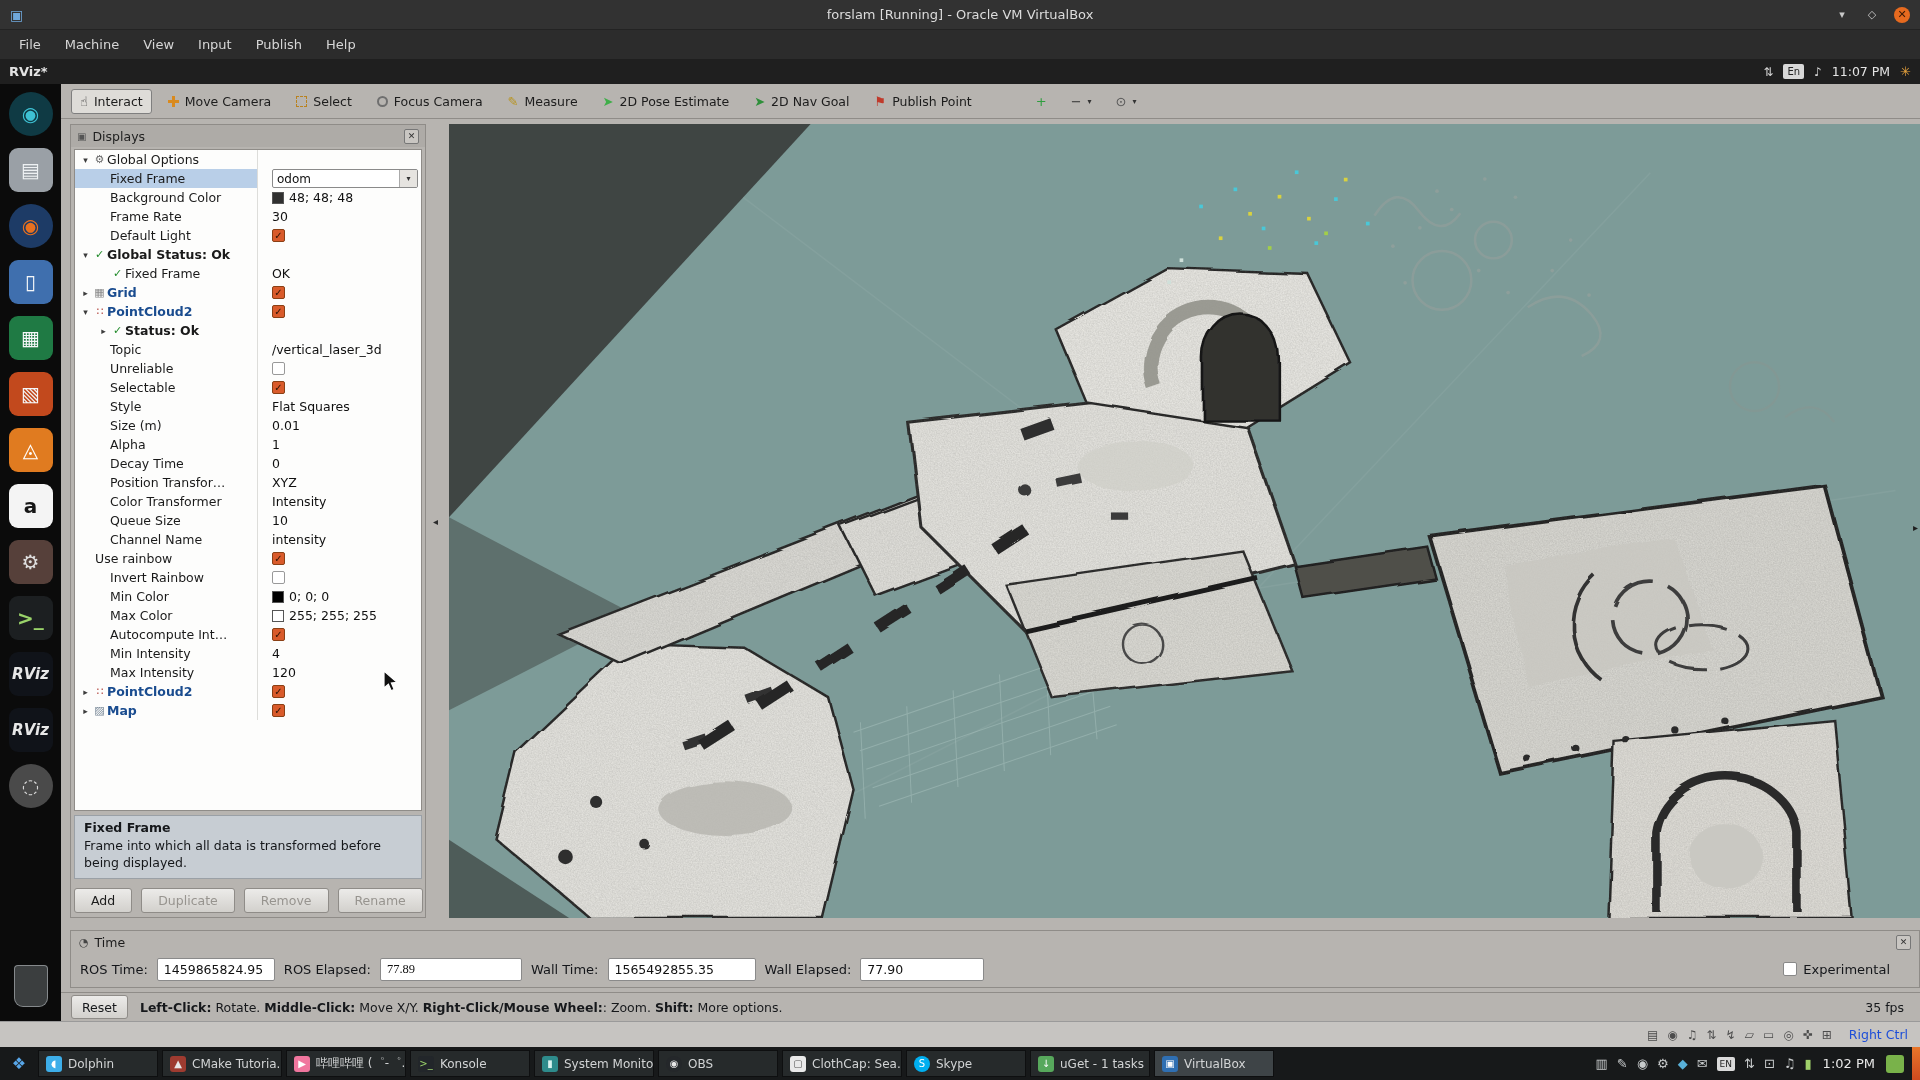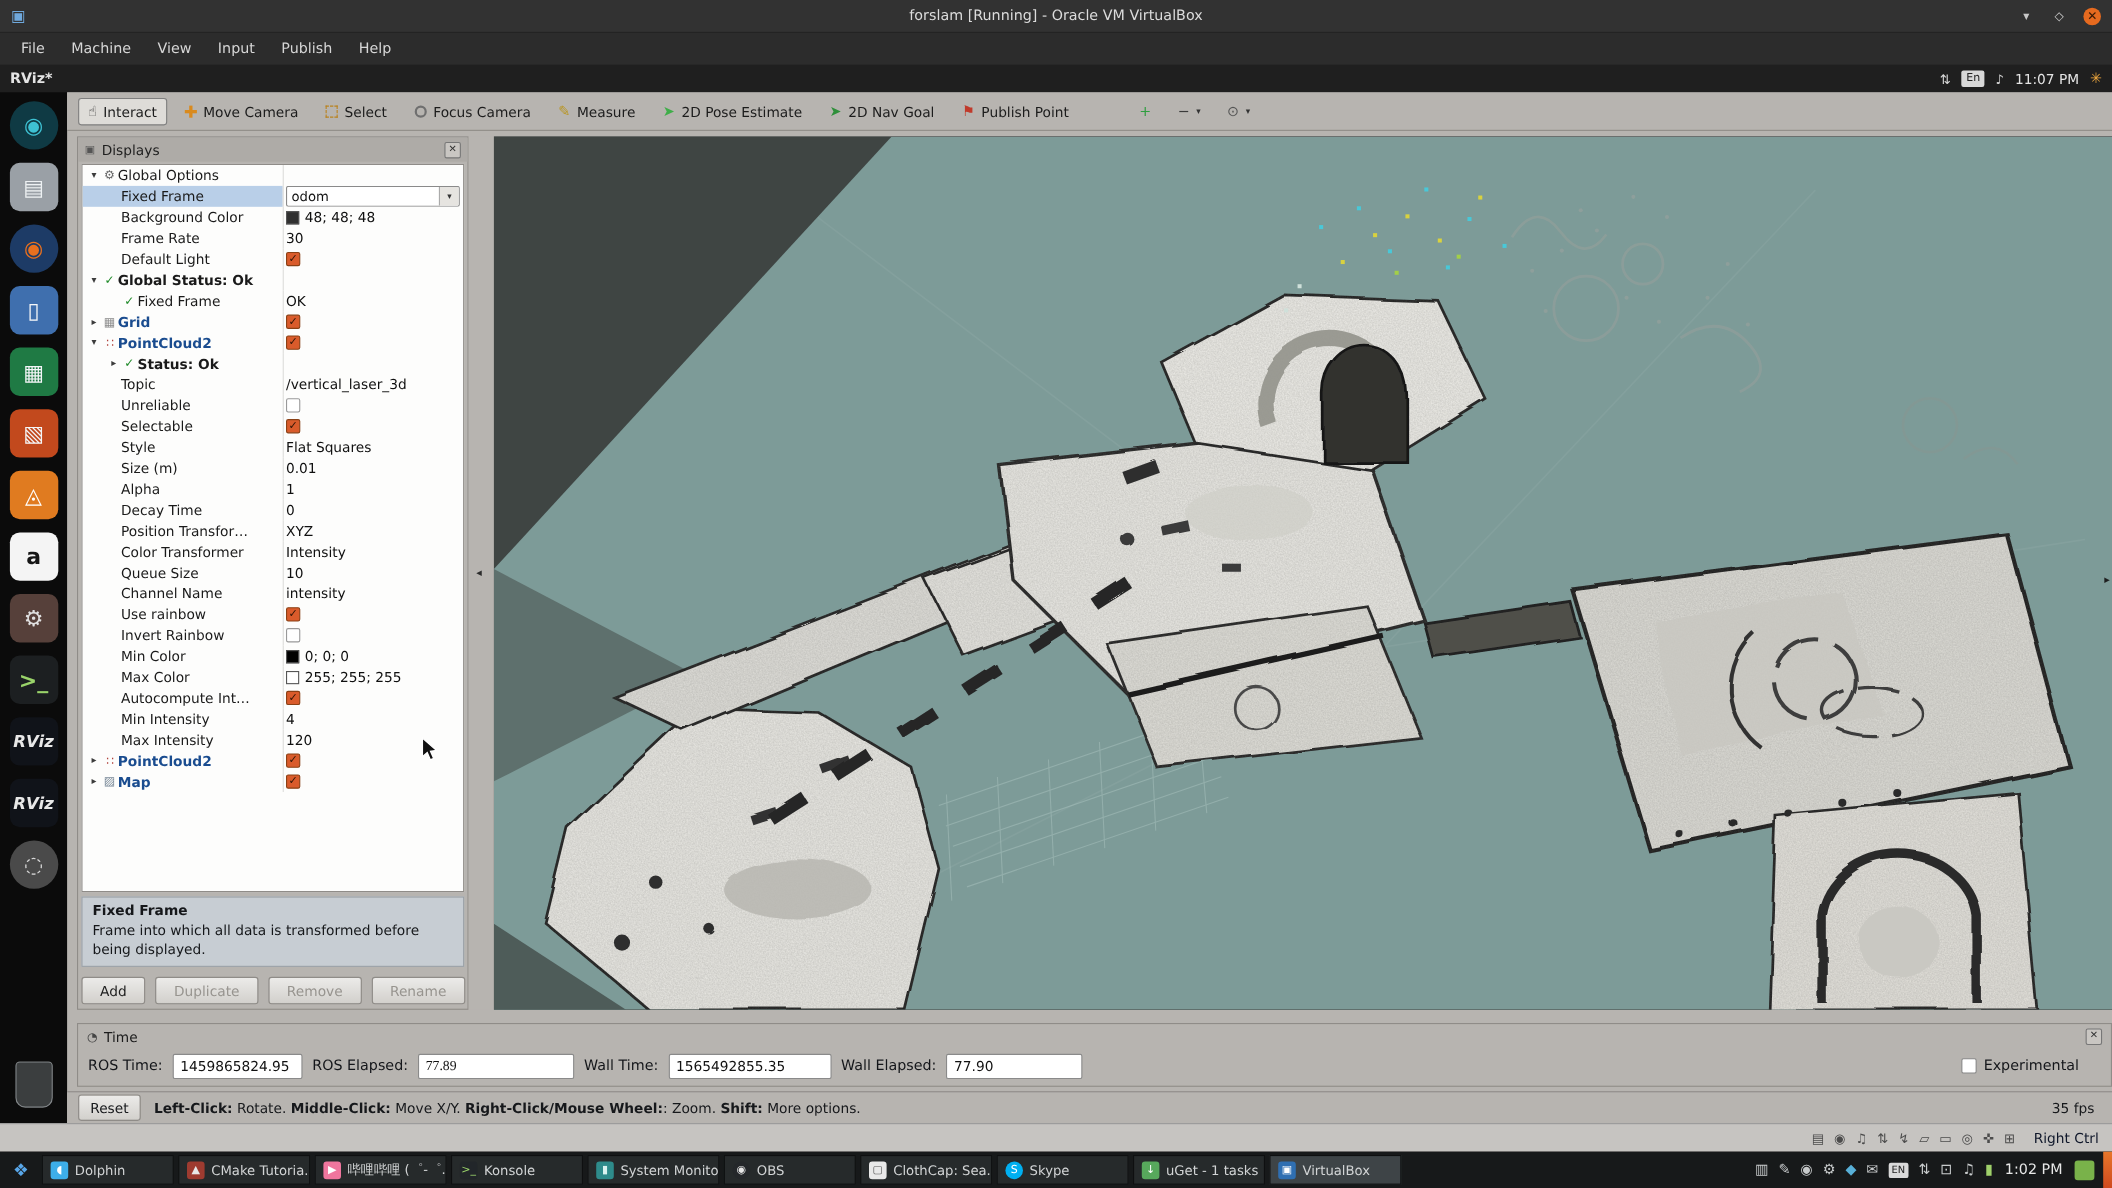--- a/index.html
+++ b/index.html
@@ -62,21 +62,21 @@
   .displays-panel{position:absolute;left:9px;top:40px;width:356px;height:794px;background:var(--chrome);
     border:1px solid #8f8c88;box-sizing:border-box;}
   .dp-header{height:22px;display:flex;align-items:center;gap:6px;padding:0 6px;font-size:12.5px;color:#1e1e1e;background:#aeaba7;}
   .dp-header-icon{font-size:10px;color:#555;}
   .dp-close{margin-left:auto;width:15px;height:15px;border:1px solid #777;background:#c9c6c2;font-size:9px;
     line-height:13px;text-align:center;border-radius:2px;color:#333;box-sizing:border-box;}
   .dp-tree{position:absolute;left:3px;right:3px;top:24px;height:662px;background:#fdfdfc;border:1px solid #8f8c88;
     overflow:hidden;box-sizing:border-box;}
   .trow{display:flex;height:19px;align-items:stretch;font-size:12.5px;color:#1a1a1a;}
   .rname{display:flex;align-items:center;width:182px;flex:0 0 182px;box-sizing:border-box;overflow:hidden;white-space:nowrap;}
-  .rvalue{flex:1;display:flex;align-items:center;border-left:1px solid #ddddda;padding-left:2px;box-sizing:border-box;
+  .rvalue{flex:1;display:flex;align-items:center;border-left:1px solid #ddddda;padding-left:14px;box-sizing:border-box;
     overflow:hidden;white-space:nowrap;color:#101010;}
   .arrow{width:13px;flex:0 0 13px;font-size:9px;color:#3c3c3c;text-align:center;}
   .ricon{width:15px;flex:0 0 15px;font-size:11px;text-align:center;}
   .ic-check{color:#1f8a28;font-weight:bold;}
   .ic-gear{color:#6a6a6a;}
   .ic-cloud{color:#b0413a;letter-spacing:-1px;}
   .ic-grid{color:#8a8a8a;}
   .ic-map{color:#7a8a99;}
   .rlabel.b{font-weight:bold;}
   .rlabel.blue{color:var(--display-name-blue);font-weight:bold;}
@@ -124,21 +124,21 @@
   .reset-btn{height:22px;padding:0 10px;border:1px solid #8f8c88;border-radius:3px;
     background:linear-gradient(#ecebe9,#d2d0cc);display:flex;align-items:center;}
   .sb-help .b{font-weight:bold;}
   .fps{margin-left:auto;margin-right:6px;}
 
   
   .vbox-statusbar{position:absolute;left:0;top:1021px;width:100%;height:26px;background:#c6c4c1;border-top:1px solid #9a9a9a;
     display:flex;align-items:center;justify-content:flex-end;gap:9px;padding-right:12px;box-sizing:border-box;
     font-size:12px;color:#3c3c3c;}
   .vb-ico{font-size:12px;color:#4c4c4c;}
-  .host-key{margin-left:8px;font-size:12.5px;color:#0f172a;}
+  .host-key{margin-left:8px;font-size:12.5px;color:#1d4ed8;}
 
   
   .taskbar{position:absolute;left:0;top:1047px;width:100%;height:33px;background:var(--taskbar-bg);
     display:flex;align-items:center;padding:0 0 0 4px;box-sizing:border-box;gap:4px;}
   .tb-launcher{width:30px;height:27px;display:flex;align-items:center;justify-content:center;color:#58a6e8;font-size:16px;}
   .taskbar-items{display:flex;align-items:center;gap:4px;}
   .task{display:flex;align-items:center;gap:6px;height:27px;padding:0 7px;background:#262a2b;border:1px solid #0e0f10;
     color:#d2d4d5;font-size:12px;width:120px;box-sizing:border-box;overflow:hidden;white-space:nowrap;}
   .task.active{background:#3e4447;}
   .task-ico{width:16px;height:16px;border-radius:3px;display:flex;align-items:center;justify-content:center;
@@ -454,21 +454,21 @@
           <div class="trow">
             <div class="rname" style="padding-left: 22px;">
               <span class="arrow"></span>
               <span class="rlabel">Channel Name</span>
             </div>
             <div class="rvalue">
               <span class="vtext">intensity</span>
             </div>
           </div>
           <div class="trow">
-            <div class="rname" style="padding-left: 22px;">
+            <div class="rname" style="padding-left: 7px;">
               <span class="arrow"></span>
               <span class="rlabel">Use rainbow</span>
             </div>
             <div class="rvalue">
               <span class="cb on">✓</span>
             </div>
           </div>
           <div class="trow">
             <div class="rname" style="padding-left: 22px;">
               <span class="arrow"></span>

